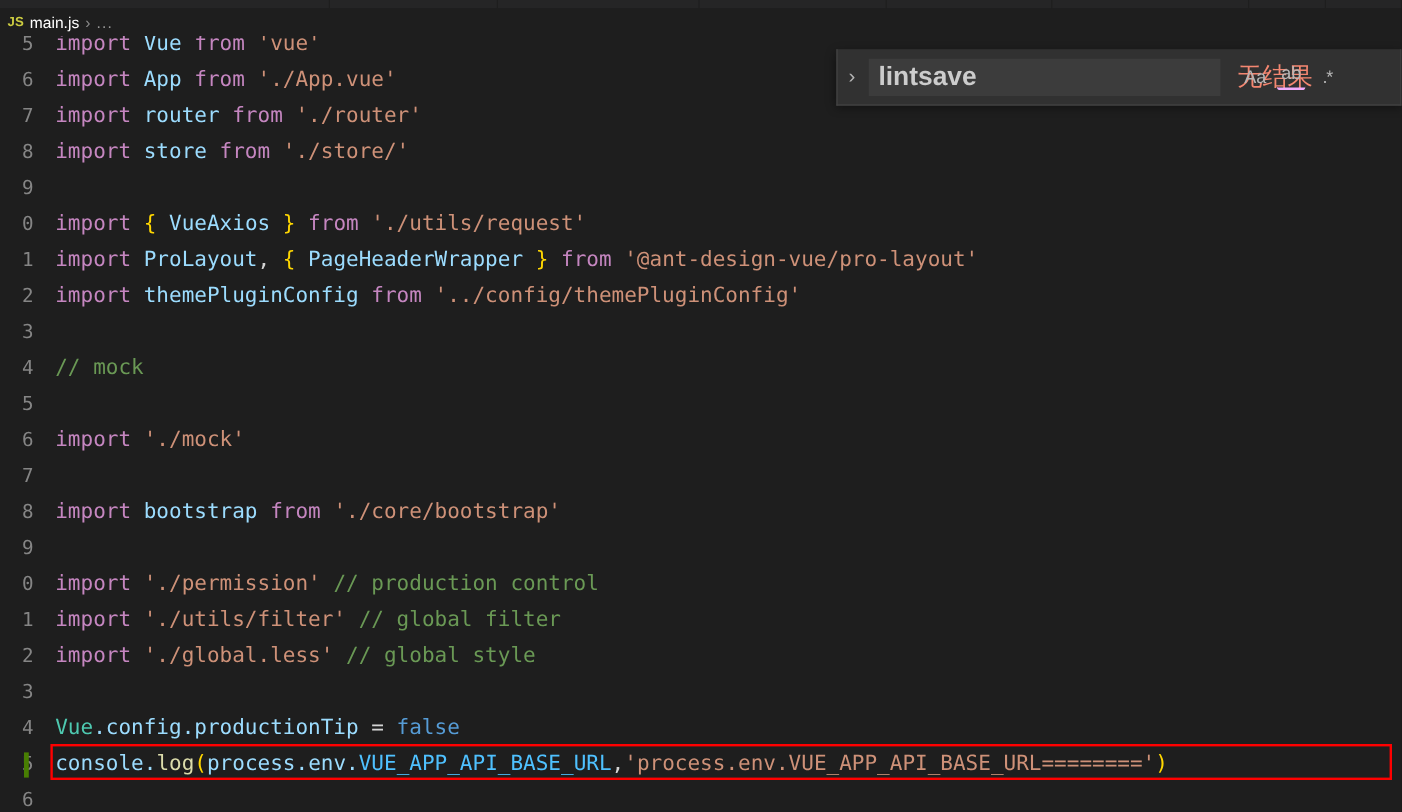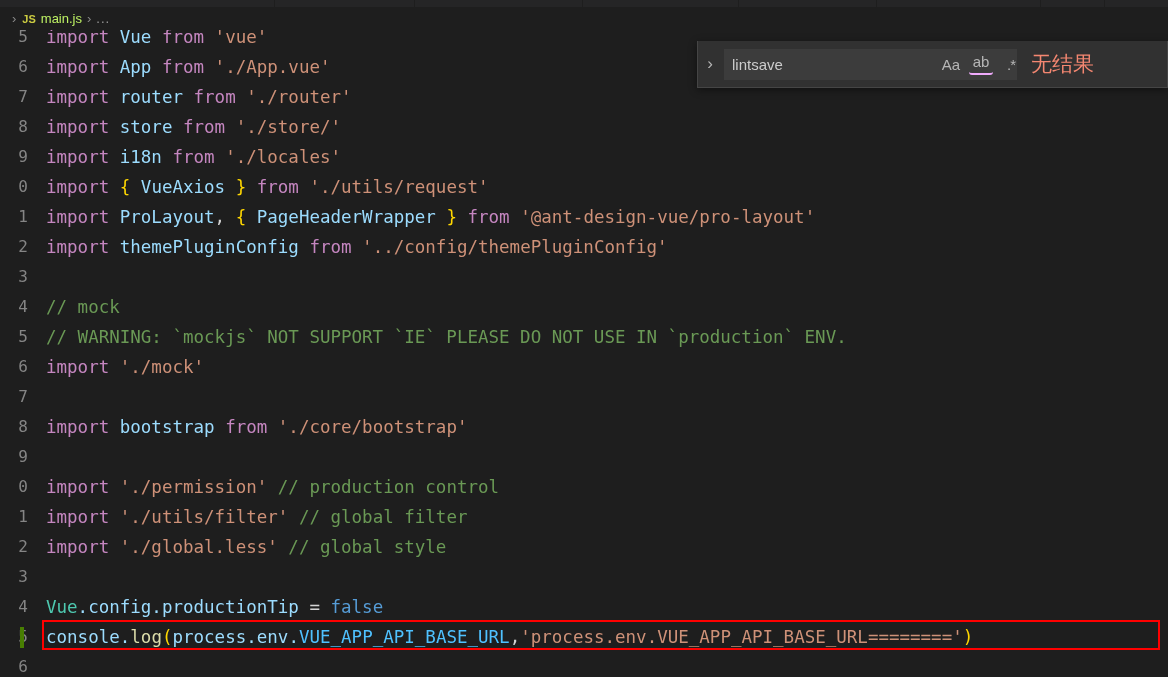--- a/index.html
+++ b/index.html
@@ -18,30 +18,30 @@
   }
   .tab-sep { position: absolute; top: 0; width: 1px; height: 7px; background: #1e1e1e; }
 
   
   .breadcrumbs {
     position: absolute; left: 0; top: 7px; width: 1168px; height: 23px;
     background: #1e1e1e;
     display: flex; align-items: center;
     font-family: "Liberation Sans", sans-serif;
     font-size: 13px; color: #a9a9a9;
-    padding-left: 16px;
+    padding-left: 0px;
     white-space: nowrap;
     z-index: 5;
   }
   .bc-chev { color: #8a8a8a; font-size: 13px; margin: 0 2px 0 -4px; }
   .bc-js {
     color: #cbcb41; font-weight: bold; font-size: 11px;
     font-family: "Liberation Sans", sans-serif; margin: 0 5px 0 4px;
   }
-  .bc-item { color: #bef264; }
+  .bc-item { color: #ffffff; }
   .bc-sep { color: #8a8a8a; margin: 0 5px; }
   .bc-dots { color: #9a9a9a; letter-spacing: 1px; }
 
   
   .editor {
     position: absolute; left: 0; top: 22px; width: 1168px; height: 655px;
     overflow: hidden;
   }
   .code-line {
     position: relative;
@@ -117,23 +117,24 @@
   .find-input-wrap {
     position: relative;
     width: 293px; height: 31px;
     background: #3c3c3c;
     display: flex; align-items: center;
     margin-left: 2px;
   }
   .find-input {
     flex: 1; height: 100%;
     background: transparent; border: none; outline: none;
-    color: #cccccc; font-size: 15px;
+    color: #cccccc; font-size: 22px;
     font-family: "Liberation Sans", sans-serif;
     padding: 0 8px;
+    font-weight: bold;
   }
   .find-actions { display: flex; align-items: flex-end; gap: 6px; padding-right: 8px; }
   .fa-btn {
     width: 24px; height: 22px;
     display: flex; align-items: center; justify-content: center;
     color: #b6b6b6; font-size: 14px;
     font-family: "Liberation Sans", sans-serif;
     cursor: pointer; border-radius: 3px;
     position: relative;
   }
@@ -168,27 +169,27 @@
     <span class="bc-item">main.js</span>
     <span class="bc-sep">›</span>
     <span class="bc-dots">...</span>
   </div>
 
   <div class="editor" id="editor">
       <div class="code-line"><div class="gutter"><span>5</span></div><div class="content"><span class="k">import </span><span class="id">Vue</span><span class="k"> from </span><span class="str">'vue'</span></div></div>
       <div class="code-line"><div class="gutter"><span>6</span></div><div class="content"><span class="k">import </span><span class="id">App</span><span class="k"> from </span><span class="str">'./App.vue'</span></div></div>
       <div class="code-line"><div class="gutter"><span>7</span></div><div class="content"><span class="k">import </span><span class="id">router</span><span class="k"> from </span><span class="str">'./router'</span></div></div>
       <div class="code-line"><div class="gutter"><span>8</span></div><div class="content"><span class="k">import </span><span class="id">store</span><span class="k"> from </span><span class="str">'./store/'</span></div></div>
-      <div class="code-line"><div class="gutter"><span>9</span></div><div class="content"><span class="k">import </span><span class="id">i18n</span><span class="k"> from </span><span class="str">'./locales'</span></div></div>
+      <div class="code-line"><div class="gutter"><span>9</span></div></div>
       <div class="code-line"><div class="gutter"><span>0</span></div><div class="content"><span class="k">import </span><span class="br">{</span><span class="id"> VueAxios </span><span class="br">}</span><span class="k"> from </span><span class="str">'./utils/request'</span></div></div>
       <div class="code-line"><div class="gutter"><span>1</span></div><div class="content"><span class="k">import </span><span class="id">ProLayout</span><span class="op">, </span><span class="br">{</span><span class="id"> PageHeaderWrapper </span><span class="br">}</span><span class="k"> from </span><span class="str">'@ant-design-vue/pro-layout'</span></div></div>
       <div class="code-line"><div class="gutter"><span>2</span></div><div class="content"><span class="k">import </span><span class="id">themePluginConfig</span><span class="k"> from </span><span class="str">'../config/themePluginConfig'</span></div></div>
       <div class="code-line"><div class="gutter"><span>3</span></div><div class="content"></div></div>
       <div class="code-line"><div class="gutter"><span>4</span></div><div class="content"><span class="cm">// mock</span></div></div>
-      <div class="code-line"><div class="gutter"><span>5</span></div><div class="content"><span class="cm">// WARNING: `mockjs` NOT SUPPORT `IE` PLEASE DO NOT USE IN `production` ENV.</span></div></div>
+      <div class="code-line"><div class="gutter"><span>5</span></div></div>
       <div class="code-line"><div class="gutter"><span>6</span></div><div class="content"><span class="k">import </span><span class="str">'./mock'</span></div></div>
       <div class="code-line"><div class="gutter"><span>7</span></div><div class="content"></div></div>
       <div class="code-line"><div class="gutter"><span>8</span></div><div class="content"><span class="k">import </span><span class="id">bootstrap</span><span class="k"> from </span><span class="str">'./core/bootstrap'</span></div></div>
       <div class="code-line"><div class="gutter"><span>9</span></div></div>
       <div class="code-line"><div class="gutter"><span>0</span></div><div class="content"><span class="k">import </span><span class="str">'./permission'</span><span class="op"> </span><span class="cm">// production control</span></div></div>
       <div class="code-line"><div class="gutter"><span>1</span></div><div class="content"><span class="k">import </span><span class="str">'./utils/filter'</span><span class="op"> </span><span class="cm">// global filter</span></div></div>
       <div class="code-line"><div class="gutter"><span>2</span></div><div class="content"><span class="k">import </span><span class="str">'./global.less'</span><span class="op"> </span><span class="cm">// global style</span></div></div>
       <div class="code-line"><div class="gutter"><span>3</span></div><div class="content"></div></div>
       <div class="code-line"><div class="gutter"><span>4</span></div><div class="content"><span class="cls">Vue</span><span class="id">.config.productionTip</span><span class="op"> = </span><span class="bl">false</span></div></div>
       <div class="code-line"><div class="gutter"><span>5</span></div><div class="dirty-marker"></div><div class="content"><span class="id">console</span><span class="id">.</span><span class="fn">log</span><span class="br">(</span><span class="id">process</span><span class="id">.</span><span class="id">env</span><span class="id">.</span><span class="cst">VUE_APP_API_BASE_URL</span><span class="op">,</span><span class="str">'process.env.VUE_APP_API_BASE_URL========'</span><span class="br">)</span></div></div>

